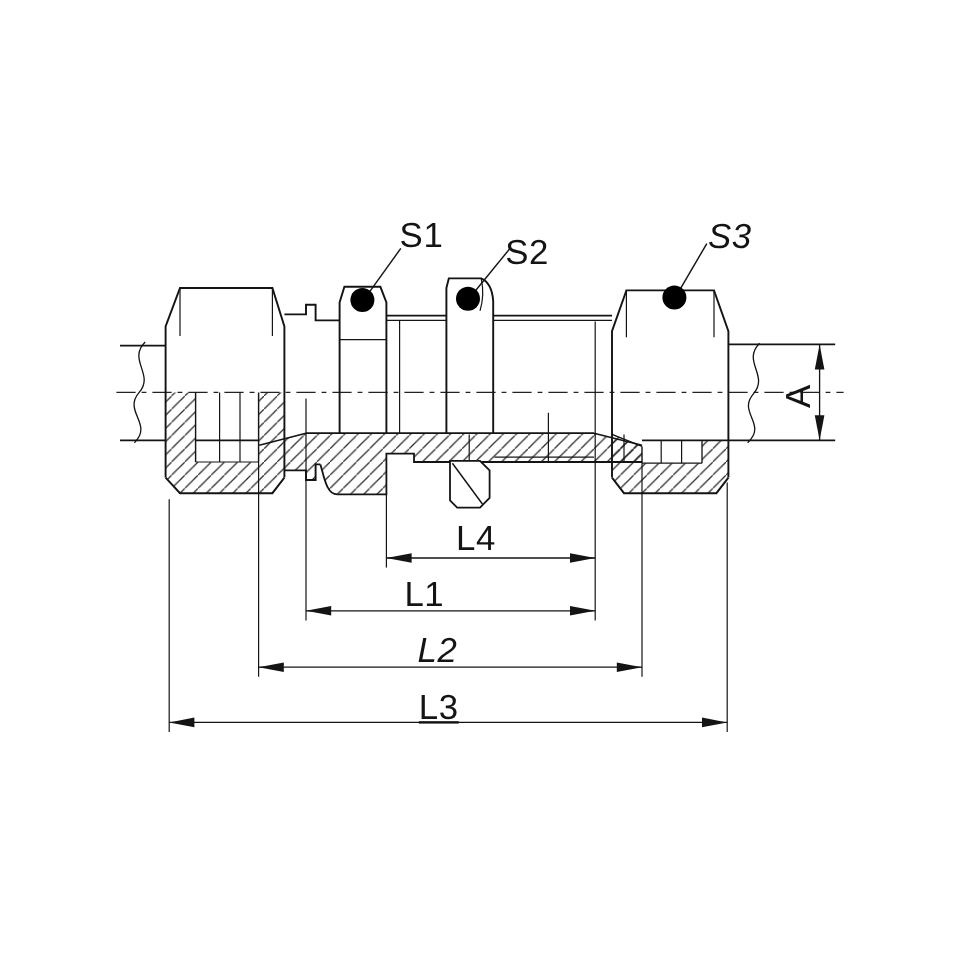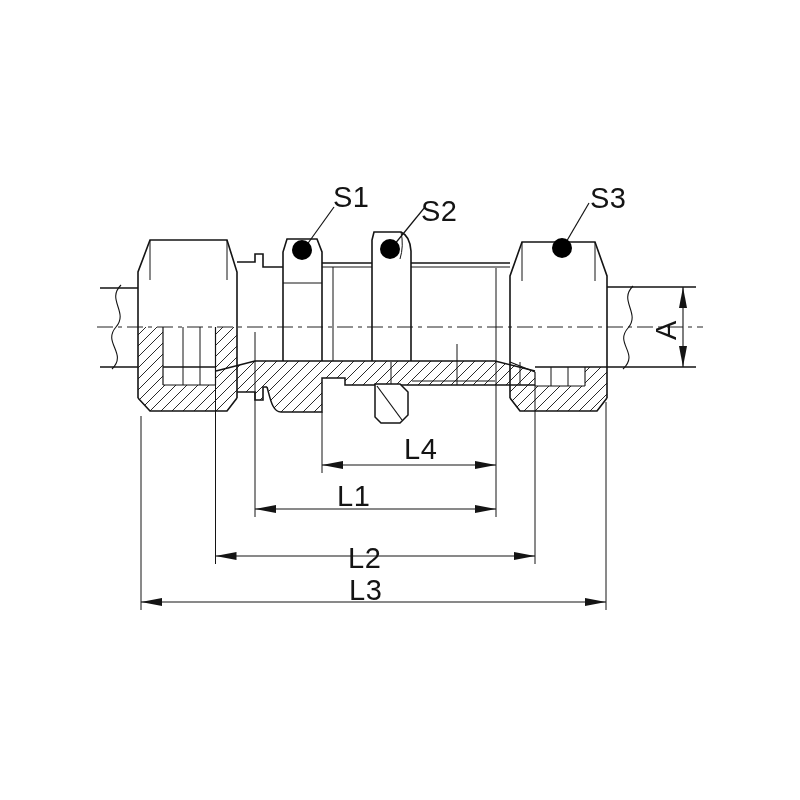--- a/index.html
+++ b/index.html
@@ -139,22 +139,22 @@
     <polygon points="535,556 514,552 514,560"></polygon>
     <polygon points="141,602 162,598 162,606"></polygon>
     <polygon points="606,602 585,598 585,606"></polygon>
     <polygon points="683,287 679,308 687,308"></polygon>
     <polygon points="683,367 679,346 687,346"></polygon>
   </g>
 </svg>
 
 <div class="lbl" style="left:333px;top:183px;">S1</div>
 <div class="lbl" style="left:421px;top:197px;">S2</div>
-<div class="lbl" style="left:590px;top:184px;">S3</div>
+<div class="lbl" style="left:590px;top:184px;font-style:italic;">S3</div>
 
 <div class="lbl lbl-a" style="left:645px;top:309px;">A</div>
 
-<div class="lbl" style="left:404px;top:435px;">L4</div>
+<div class="lbl" style="left:380px;top:435px;">L4</div>
 <div class="lbl" style="left:337px;top:482px;">L1</div>
-<div class="lbl" style="left:348px;top:544px;">L2</div>
-<div class="lbl" style="left:349px;top:576px;">L3</div>
+<div class="lbl" style="left:348px;top:529px;font-style:italic;">L2</div>
+<div class="lbl" style="left:349px;top:576px;text-decoration:underline;">L3</div>
 
 </div>
 
 </body></html>

